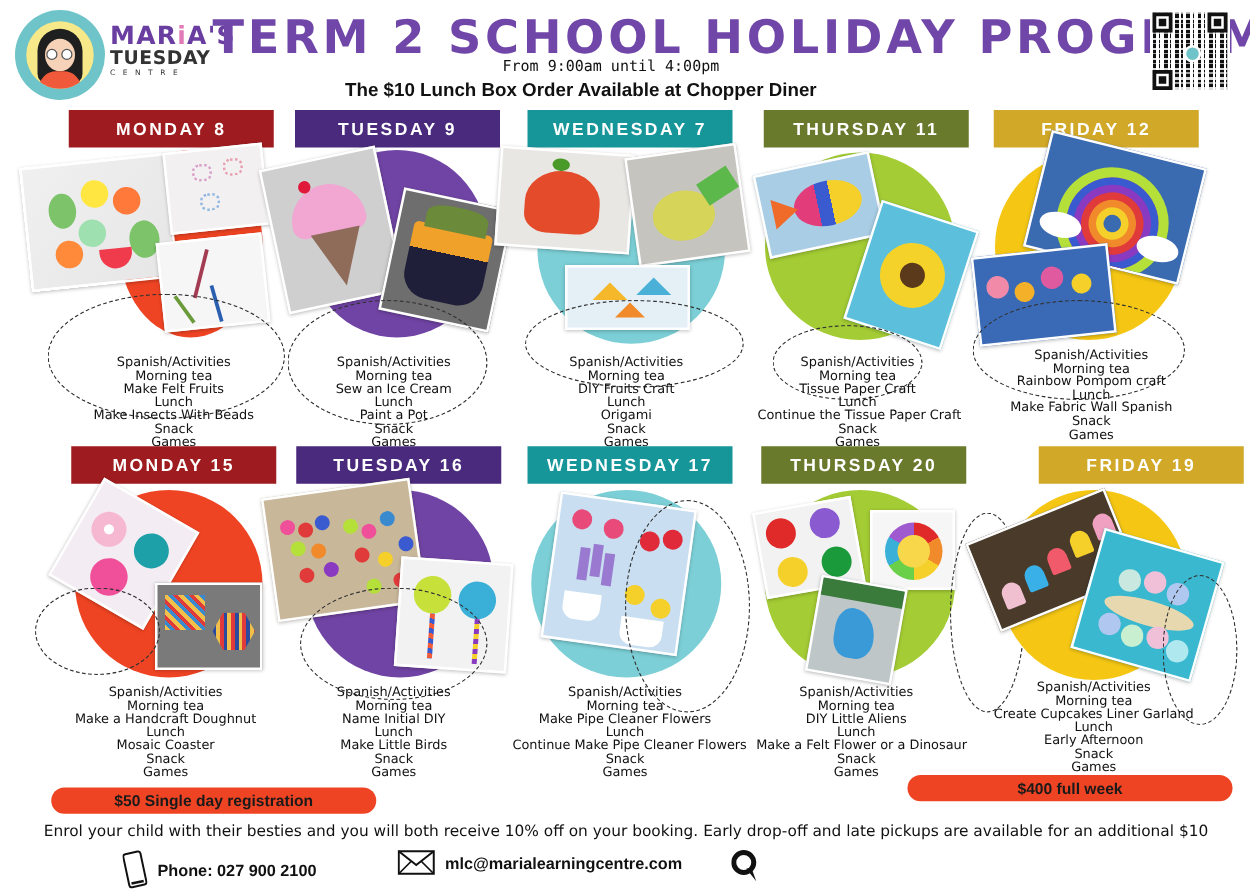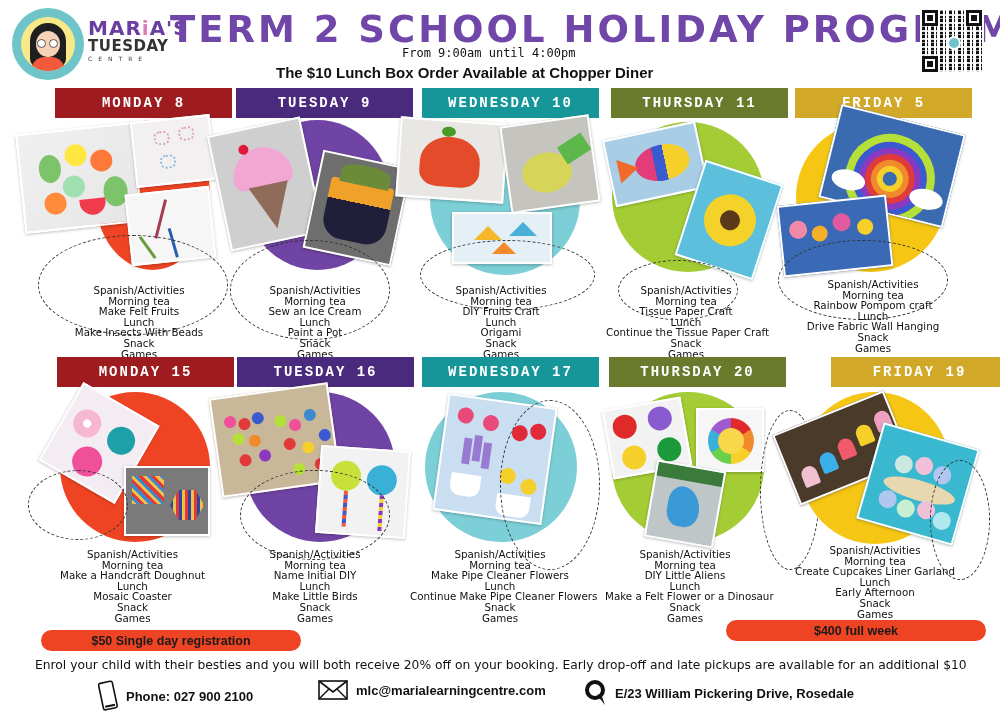--- a/index.html
+++ b/index.html
@@ -28,21 +28,21 @@
         repeating-linear-gradient(90deg, #111 0 3px, #fff 3px 5px, #111 5px 6px, #fff 6px 9px),
         #fff; border: 2px solid #fff; }
   .qr::before { content: ""; position: absolute; inset: 0; background:
         repeating-linear-gradient(0deg, rgba(255,255,255,0.85) 0 2px, transparent 2px 5px, rgba(255,255,255,0.6) 5px 6px, transparent 6px 8px); }
   .qr-finder { position: absolute; width: 16px; height: 16px; border: 3px solid #111; background: #fff; }
   .qr-finder::after { content: ""; position: absolute; left: 2px; top: 2px; width: 6px; height: 6px; background: #111; }
   .qr-center { position: absolute; left: 25px; top: 26px; width: 14px; height: 14px; border-radius: 50%; background: #6ec4c8; border: 2px solid #fff; }
 
   
   .day { position: absolute; width: 190px; height: 270px; }
-  .day-label { position: absolute; left: 0; top: 0; width: 177px; height: 30px; color: #fff; font-family: Liberation Mono, monospace;
+  .day-label { position: absolute; left: 0; top: 0; width: 164px; height: 30px; color: #fff; font-family: Liberation Sans, sans-serif;
                font-size: 14px; letter-spacing: 2px; display: flex; align-items: center; justify-content: center; font-weight: bold; }
   .circle { position: absolute; border-radius: 50%; }
   .photo { position: absolute; border: 2px solid #fff; box-shadow: 0 1px 3px rgba(0,0,0,0.25); overflow: hidden; }
   .dotted { position: absolute; border: 1.5px dashed #333; border-radius: 50%; }
   .schedule { position: absolute; text-align: center; font-family: "DejaVu Sans", sans-serif; font-size: 10.3px; line-height: 10.6px; color: #111; white-space: nowrap; }
 
   .price-left { position: absolute; left: 41px; top: 630px; width: 260px; height: 21px; border-radius: 11px; background: #ef4423;
                 color: #1a1a1a; font-family: "Liberation Sans", sans-serif; font-weight: bold; font-size: 12.5px; display: flex; align-items: center; justify-content: center; }
   .price-right { position: absolute; left: 726px; top: 620px; width: 260px; height: 21px; border-radius: 11px; background: #ef4423;
                  color: #1a1a1a; font-family: "Liberation Sans", sans-serif; font-weight: bold; font-size: 12.5px; display: flex; align-items: center; justify-content: center; }
@@ -132,21 +132,21 @@
   <div>Spanish/Activities</div>
     <div>Morning tea</div>
     <div>Sew an Ice Cream</div>
     <div>Lunch</div>
     <div>Paint a Pot</div>
     <div>Snack</div>
     <div>Games</div>
 </div>
 
 <div class="day" style="left:422px;top:88px;">
-  <div class="day-label" style="background:#17969a;">WEDNESDAY 10</div>
+  <div class="day-label" style="background:#17969a;">WEDNESDAY 7</div>
 </div>
 <div class="circle" style="left:430px;top:125px;width:150px;height:150px;background:#7ccfd6;"></div>
 <div class="photo" style="left:398px;top:120px;width:108px;height:80px;background:#e9e7e4;transform:rotate(4deg);">
   <div style="position:absolute;left:20px;top:15px;width:60px;height:50px;border-radius:50% 50% 30% 30%;background:#e44b2a;"></div>
   <div style="position:absolute;left:40px;top:5px;width:14px;height:10px;background:#4a9a2a;border-radius:50%;"></div>
 </div>
 <div class="photo" style="left:505px;top:120px;width:90px;height:88px;background:#c6c4bf;transform:rotate(-8deg);">
   <div style="position:absolute;left:14px;top:30px;width:50px;height:40px;border-radius:50%;background:#d7d45a;"></div>
   <div style="position:absolute;left:55px;top:20px;width:28px;height:20px;background:#5cb84a;transform:rotate(-25deg);"></div>
 </div>
@@ -183,41 +183,41 @@
   <div>Spanish/Activities</div>
     <div>Morning tea</div>
     <div>Tissue Paper Craft</div>
     <div>Lunch</div>
     <div>Continue the Tissue Paper Craft</div>
     <div>Snack</div>
     <div>Games</div>
 </div>
 
 <div class="day" style="left:795px;top:88px;">
-  <div class="day-label" style="background:#d1a828;">FRIDAY 5</div>
+  <div class="day-label" style="background:#d1a828;">FRIDAY 12</div>
 </div>
 <div class="circle" style="left:796px;top:122px;width:150px;height:150px;background:#f5c714;"></div>
 <div class="photo" style="left:828px;top:118px;width:128px;height:96px;background:#3a6ab0;transform:rotate(14deg);">
   <div style="position:absolute;left:18px;top:14px;width:90px;height:90px;border-radius:50%;border:8px solid #b5e03a;box-shadow:inset 0 0 0 6px #3a5ad0,inset 0 0 0 12px #8a3ac0,inset 0 0 0 18px #e03a3a,inset 0 0 0 24px #f08a2a,inset 0 0 0 30px #f5d02a;"></div>
   <div style="position:absolute;left:6px;top:60px;width:34px;height:20px;border-radius:50%;background:#fff;"></div>
   <div style="position:absolute;left:86px;top:60px;width:34px;height:20px;border-radius:50%;background:#fff;"></div>
 </div>
 <div class="photo" style="left:780px;top:200px;width:110px;height:72px;background:#3a6ab6;transform:rotate(-6deg);">
   <div style="position:absolute;left:8px;top:15px;width:18px;height:18px;border-radius:50%;background:#f08aa8;"></div>
   <div style="position:absolute;left:30px;top:22px;width:16px;height:16px;border-radius:50%;background:#f5b02a;"></div>
   <div style="position:absolute;left:52px;top:12px;width:18px;height:18px;border-radius:50%;background:#e05aa0;"></div>
   <div style="position:absolute;left:76px;top:20px;width:16px;height:16px;border-radius:50%;background:#f5d02a;"></div>
 </div>
 <div class="dotted" style="left:778px;top:240px;width:170px;height:80px;"></div>
 <div class="schedule" style="left:793px;top:279px;width:160px;">
   <div>Spanish/Activities</div>
     <div>Morning tea</div>
     <div>Rainbow Pompom craft</div>
     <div>Lunch</div>
-    <div>Drive Fabric Wall Hanging</div>
+    <div>Make Fabric Wall Spanish</div>
     <div>Snack</div>
     <div>Games</div>
 </div>
 
 <div class="day" style="left:57px;top:357px;">
   <div class="day-label" style="background:#9e1c1f;">MONDAY 15</div>
 </div>
 <div class="circle" style="left:60px;top:392px;width:150px;height:150px;background:#ef4423;"></div>
 <div class="photo" style="left:55px;top:398px;width:88px;height:90px;background:#f4ecf3;transform:rotate(30deg);">
   <div style="position:absolute;left:8px;top:18px;width:28px;height:28px;border-radius:50%;background:#f6b8d0;box-shadow:inset 0 0 0 10px #f6b8d0, inset 0 0 0 14px #fff;"></div>
@@ -333,21 +333,21 @@
     <div>Create Cupcakes Liner Garland</div>
     <div>Lunch</div>
     <div>Early Afternoon</div>
     <div>Snack</div>
     <div>Games</div>
 </div>
 
 <div class="price-left">$50 Single day registration</div>
 <div class="price-right">$400 full week</div>
 
-<div class="enrol">Enrol your child with their besties and you will both receive 20% off on your booking. Early drop-off and late pickups are available for an additional  $10</div>
+<div class="enrol">Enrol your child with their besties and you will both receive 10% off on your booking. Early drop-off and late pickups are available for an additional  $10</div>
 
 <div class="contact" style="left:98px;">
   <svg width="20" height="32" viewBox="0 0 20 32">
     <rect x="3" y="2" width="14" height="27" rx="2" fill="none" stroke="#111" stroke-width="1.6" transform="rotate(-12 10 16)"></rect>
     <rect x="5" y="25" width="10" height="2" fill="#111" transform="rotate(-12 10 16)"></rect>
   </svg>
   <span>Phone: 027 900 2100</span>
 </div>
 
 <div class="contact" style="left:318px;">
@@ -358,14 +358,13 @@
     <polyline points="29,19 19,9" fill="none" stroke="#111" stroke-width="1.4"></polyline>
   </svg>
   <span>mlc@marialearningcentre.com</span>
 </div>
 
 <div class="contact" style="left:585px;">
   <svg width="22" height="26" viewBox="0 0 22 26">
     <circle cx="10" cy="10" r="8" fill="none" stroke="#111" stroke-width="4"></circle>
     <polygon points="12,15 20,25 16,14" fill="#111"></polygon>
   </svg>
-  <span>E/23 William Pickering Drive, Rosedale</span>
 </div>
 
 </body></html>

